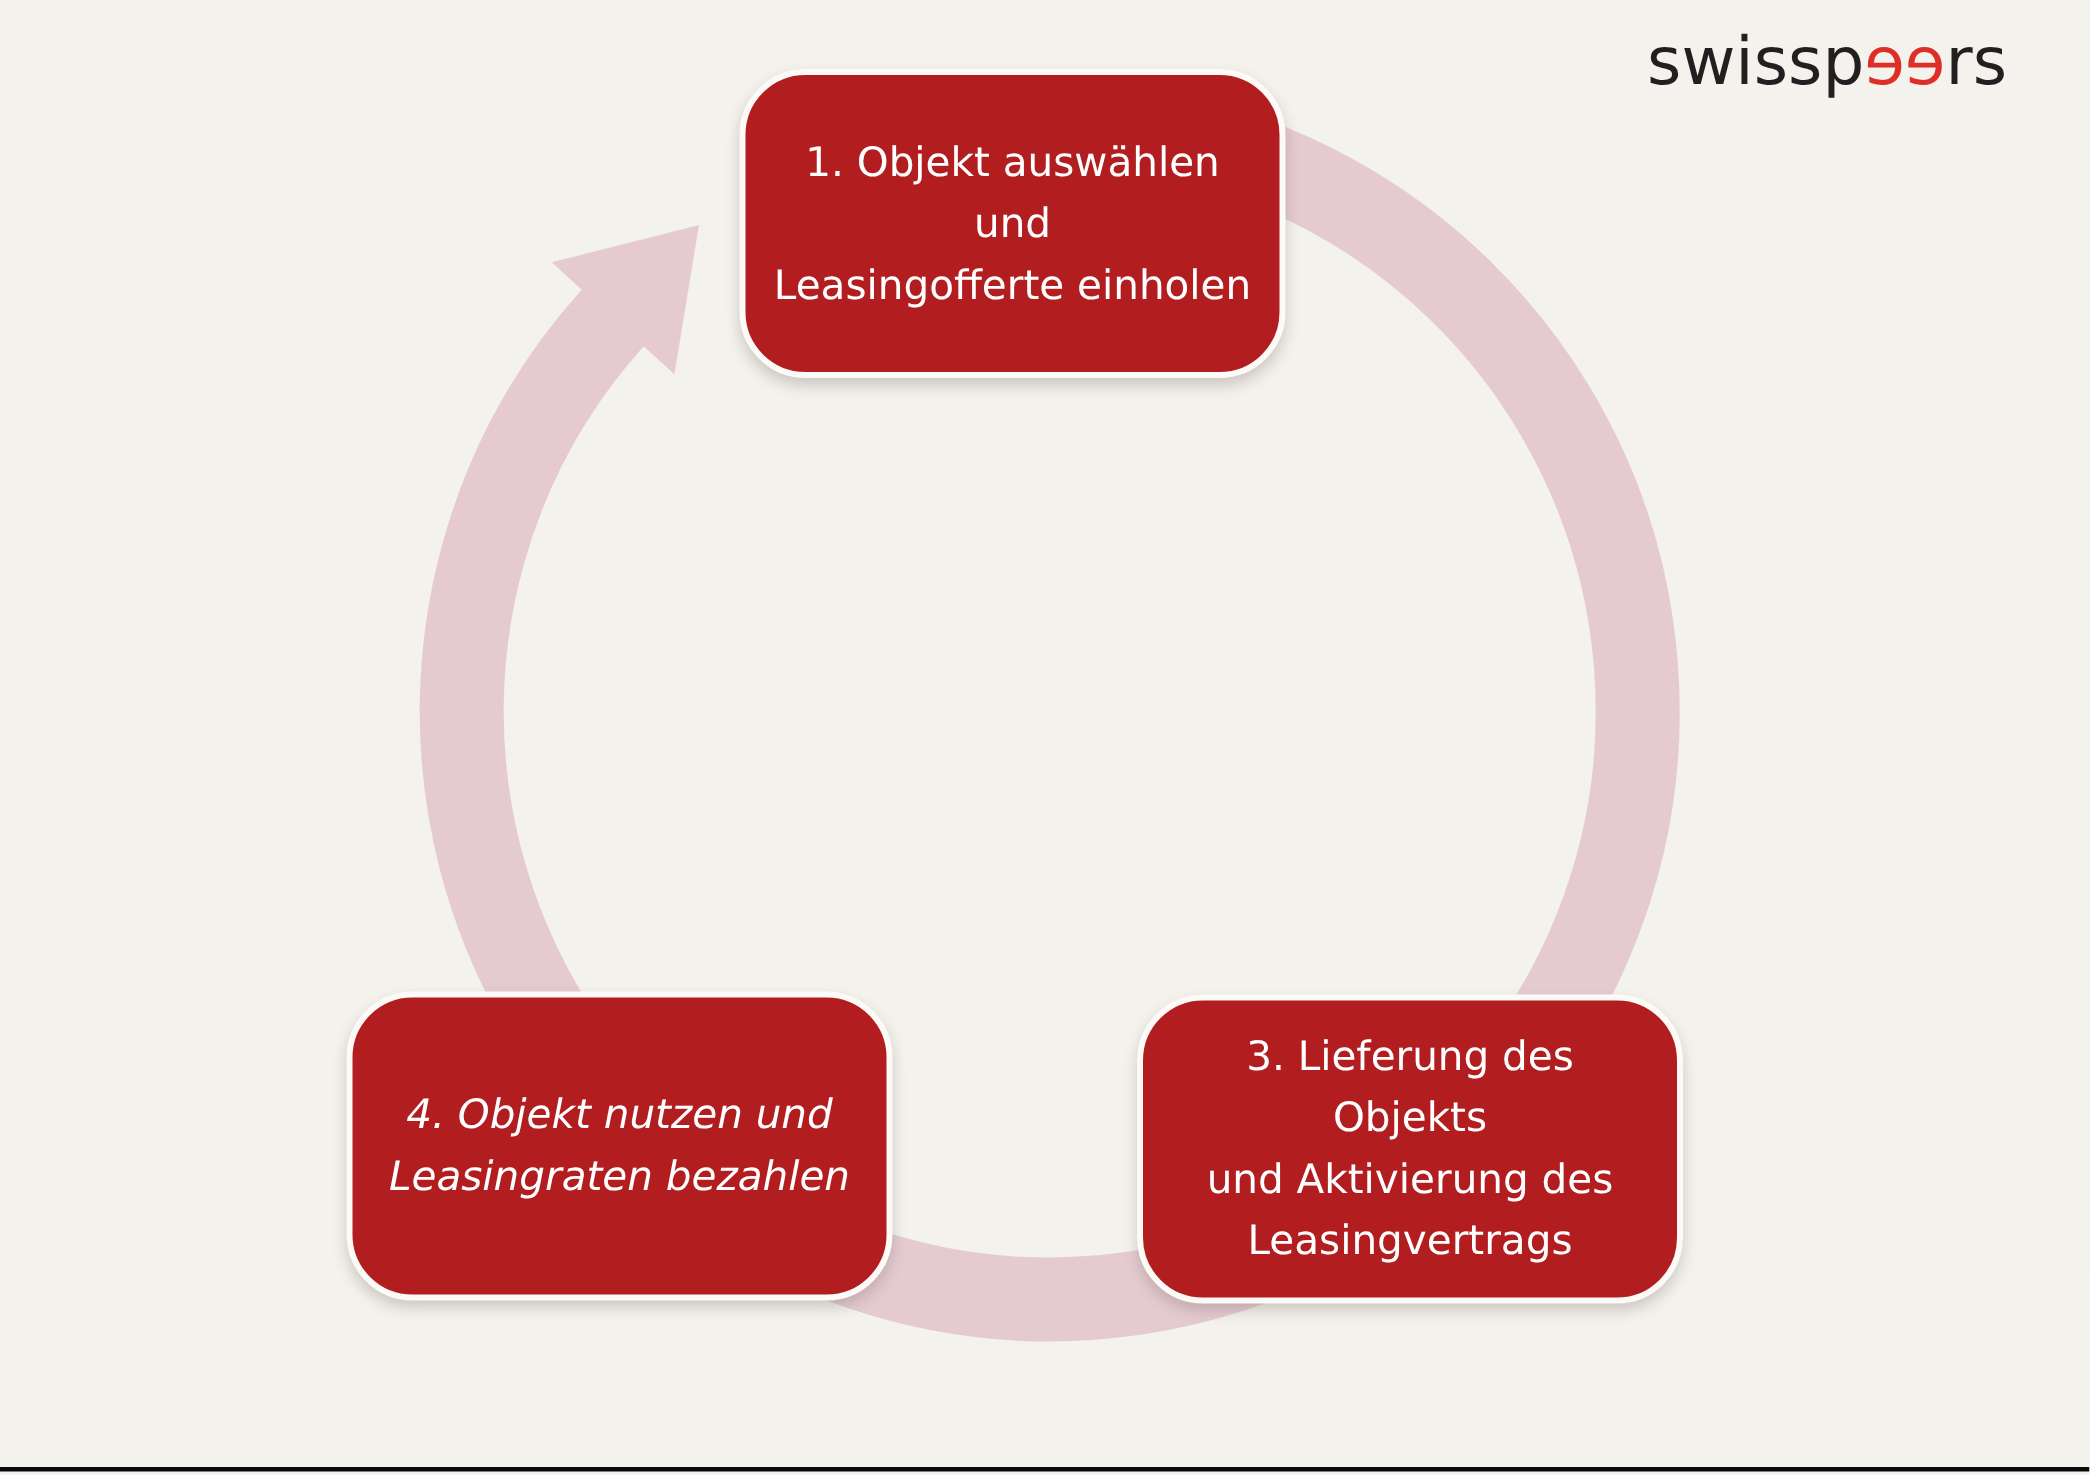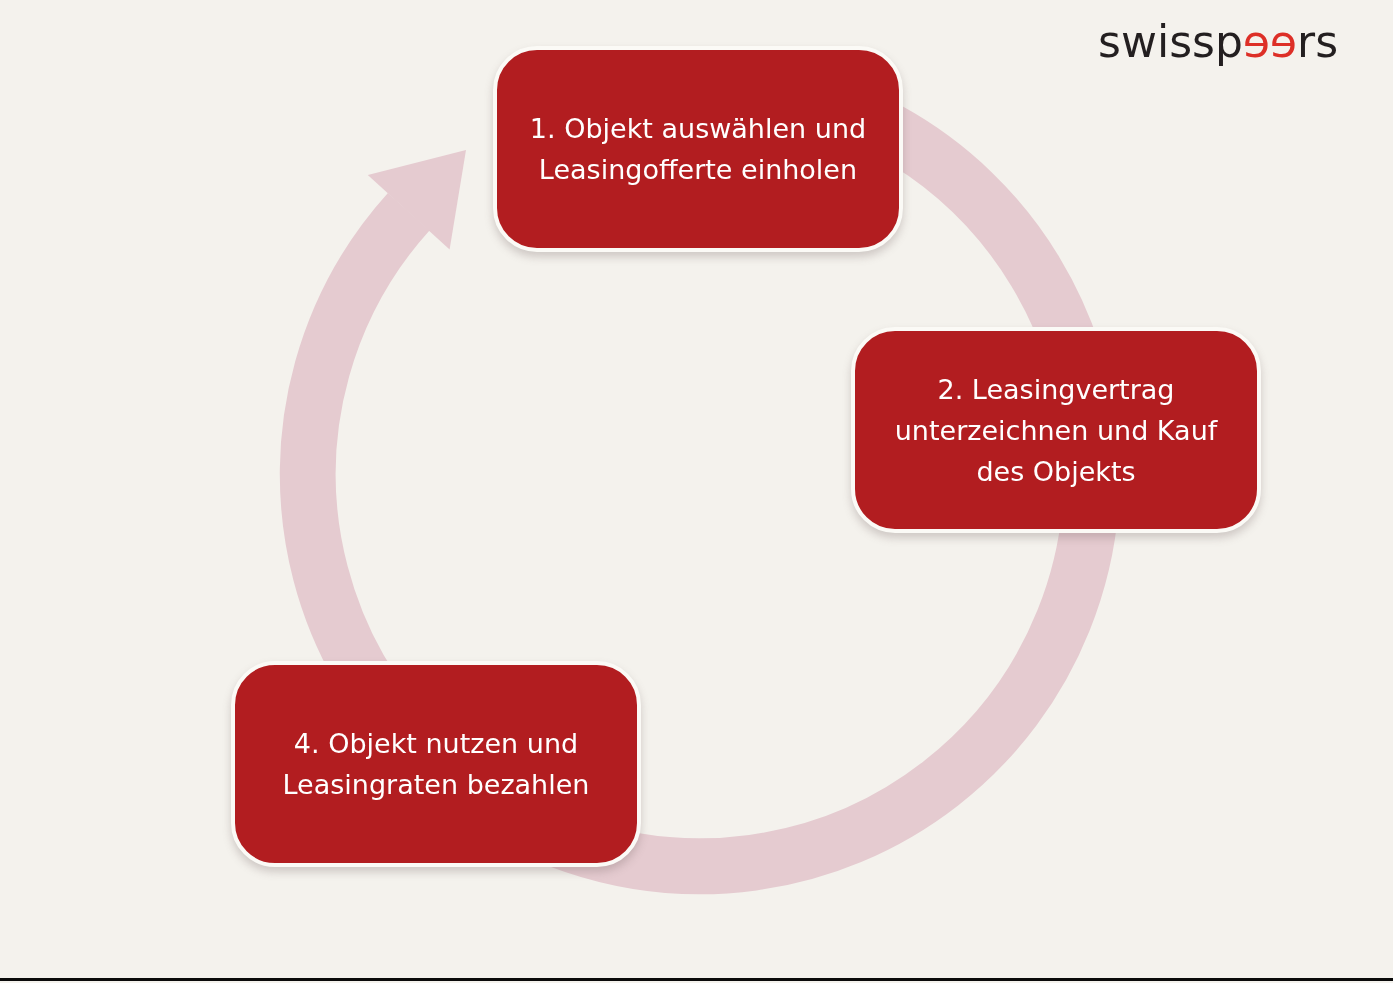--- a/index.html
+++ b/index.html
@@ -21,21 +21,21 @@
     overflow: hidden;
     font-family: "DejaVu Sans", "Liberation Sans", sans-serif;
   }
   .ring-svg {
     position: absolute;
     left: 0; top: 0;
     pointer-events: none;
   }
   .step {
     position: absolute;
-    width: 410px;
+    width: 364px;
     height: 206px;
     box-sizing: border-box;
     background: var(--box);
     border: 4px solid var(--box_border);
     border-radius: 44px;
     color: var(--text);
     display: flex;
     align-items: center;
     justify-content: center;
     text-align: center;
@@ -43,21 +43,21 @@
   }
   .step .step-label {
     white-space: pre-line;
     font-size: 27px;
     line-height: 41px;
     padding: 0 14px;
   }
   .step-1 { left: 493px; top: 46px;  }
   .step-2 { left: 851px; top: 327px; }
   .step-3 { left: 758px; top: 663px; }
-  .step-4 { left: 231px; top: 661px; }
+  .step-4 { left: 231px; top: 661px; font-style: italic; }
   .step-5 { left: 135px; top: 328px; }
   .logo {
     position: absolute;
     left: 1098px;
     top: 16px;
     font-size: 44px;
     letter-spacing: 0px;
     color: var(--logo_dark);
     white-space: nowrap;
   }
@@ -83,26 +83,26 @@
   <svg class="ring-svg" width="1393" height="983" viewBox="0 0 1393 983">
     <path d="M 516 128 A 392 392 0 1 1 408.7 211.7" fill="none" stroke="#E5CBD0" stroke-width="56"></path>
     <polygon points="367.8,174.9 466,150 449.6,249.5" fill="#E5CBD0"></polygon>
   </svg>
 
   <div class="step step-1">
     <div class="step-label">1. Objekt auswählen und
 Leasingofferte einholen</div>
   </div>
 
-  <div class="step step-2">
-    <div class="step-label">2. Leasingvertrag
-unterzeichnen und Kauf
-des Objekts</div>
+
+  <div class="step step-3">
+    <div class="step-label">3. Lieferung des Objekts
+und Aktivierung des
+Leasingvertrags</div>
   </div>
-
 
   <div class="step step-4">
     <div class="step-label">4. Objekt nutzen und
 Leasingraten bezahlen</div>
   </div>
 
 
   <div class="logo">
     <span>swissp</span><span class="accent-e">e</span><span class="accent-e">e</span><span>rs</span>
   </div>

